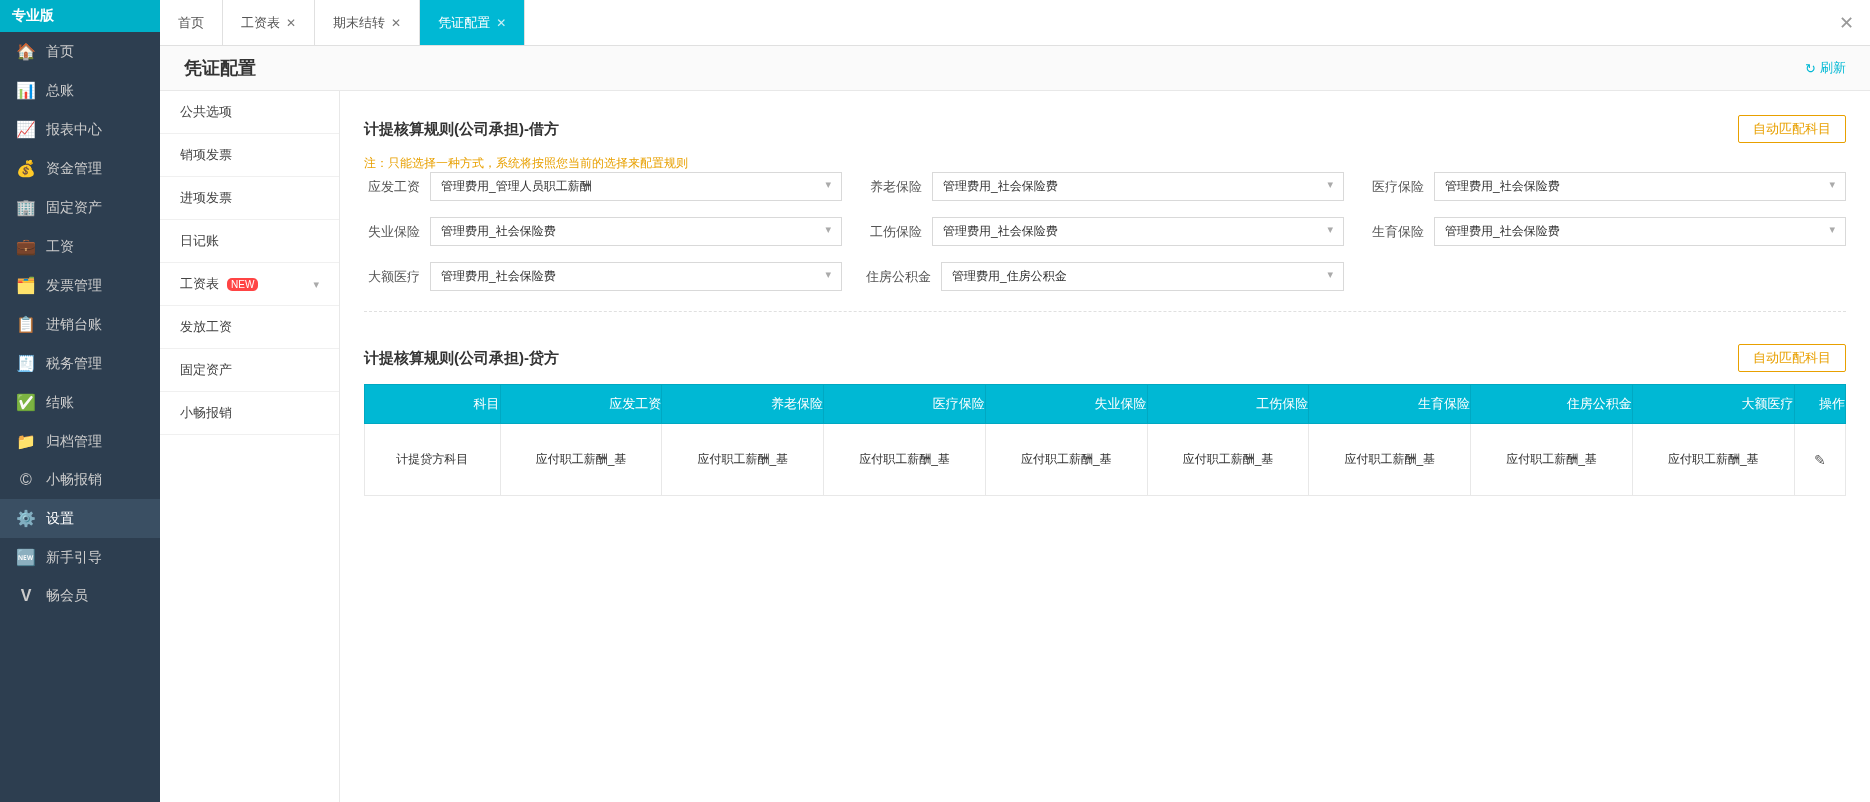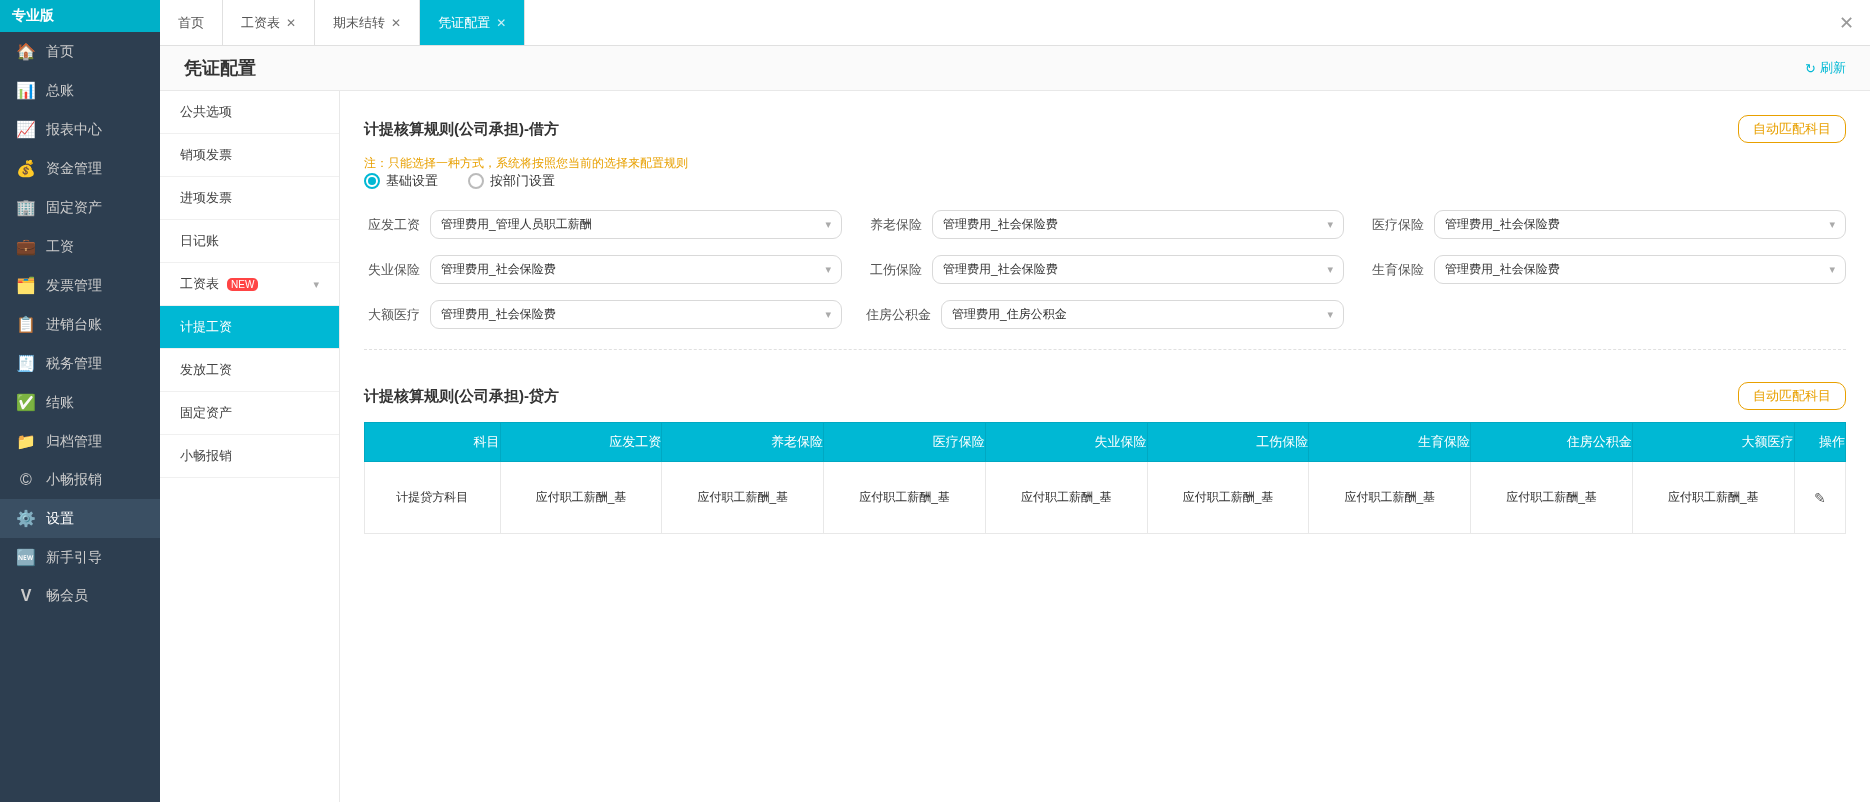--- a/index.html
+++ b/index.html
@@ -147,21 +147,21 @@
       align-items: center;
       justify-content: space-between;
       margin-bottom: 12px;
     }
     .section-title { font-size: 15px; font-weight: bold; color: #333; }
     .auto-match-btn {
       border: 1px solid #e8a000;
       color: #e8a000;
       background: #fff;
       padding: 4px 14px;
-      border-radius: 10px;
+      border-radius: 2px;
       cursor: pointer;
       font-size: 13px;
     }
 
     .notice-text { color: #e8a000; font-size: 12px; }
 
     
     .radio-group { display: flex; align-items: center; gap: 30px; margin-bottom: 20px; }
     .radio-item { display: flex; align-items: center; gap: 6px; cursor: pointer; font-size: 13px; color: #333; }
     .radio-circle {
@@ -178,27 +178,27 @@
     .radio-circle.unchecked { border-color: #bbb; }
 
     
     .form-grid { display: flex; flex-direction: column; gap: 16px; }
     .form-row { display: flex; align-items: center; gap: 24px; }
     .form-field { display: flex; align-items: center; gap: 10px; flex: 1; }
     .form-label { color: #555; font-size: 13px; white-space: nowrap; min-width: 56px; text-align: right; }
     .form-select {
       flex: 1;
       border: 1px solid #d9d9d9;
-      border-radius: 9px;
+      border-radius: 0;
       padding: 5px 10px;
       font-size: 12px;
       color: #333;
       background: #fff;
       display: flex;
-      align-items: center;
+      align-items: flex-start;
       justify-content: space-between;
       cursor: pointer;
       min-width: 180px;
     }
     .select-arrow { color: #aaa; font-size: 11px; }
 
     
     .divider { border: none; border-top: 1px dashed #e0e0e0; margin: 20px 0; }
 
     
@@ -333,23 +333,20 @@
       <div class="left-nav-item">
         <span>日记账</span>
       </div>
       <div class="left-nav-item" style="display:flex;align-items:center;justify-content:space-between;">
         <span style="display:flex;align-items:center;gap:4px;">
           <span>工资表</span>
           <span class="new-badge">NEW</span>
         </span>
         <span class="chevron">▾</span>
       </div>
-      <div class="left-nav-item active">
-        <span>计提工资</span>
-      </div>
       <div class="left-nav-item">
         <span>发放工资</span>
       </div>
       <div class="left-nav-item">
         <span>固定资产</span>
       </div>
       <div class="left-nav-item">
         <span>小畅报销</span>
       </div>
     </div>
@@ -357,30 +354,20 @@
     <div class="right-content">
 
       <div class="section">
         <div class="section-header">
           <h2 class="section-title">计提核算规则(公司承担)-借方</h2>
           <button class="auto-match-btn">自动匹配科目</button>
         </div>
 
         <p class="notice-text">注：只能选择一种方式，系统将按照您当前的选择来配置规则</p>
 
-        <div class="radio-group">
-          <div class="radio-item">
-            <div class="radio-circle checked"></div>
-            <span>基础设置</span>
-          </div>
-          <div class="radio-item">
-            <div class="radio-circle unchecked"></div>
-            <span>按部门设置</span>
-          </div>
-        </div>
 
         <div class="form-grid">
 
           <div class="form-row">
             <div class="form-field">
               <span class="form-label">应发工资</span>
               <div class="form-select">
                 <span>管理费用_管理人员职工薪酬</span>
                 <span class="select-arrow">▾</span>
               </div>

